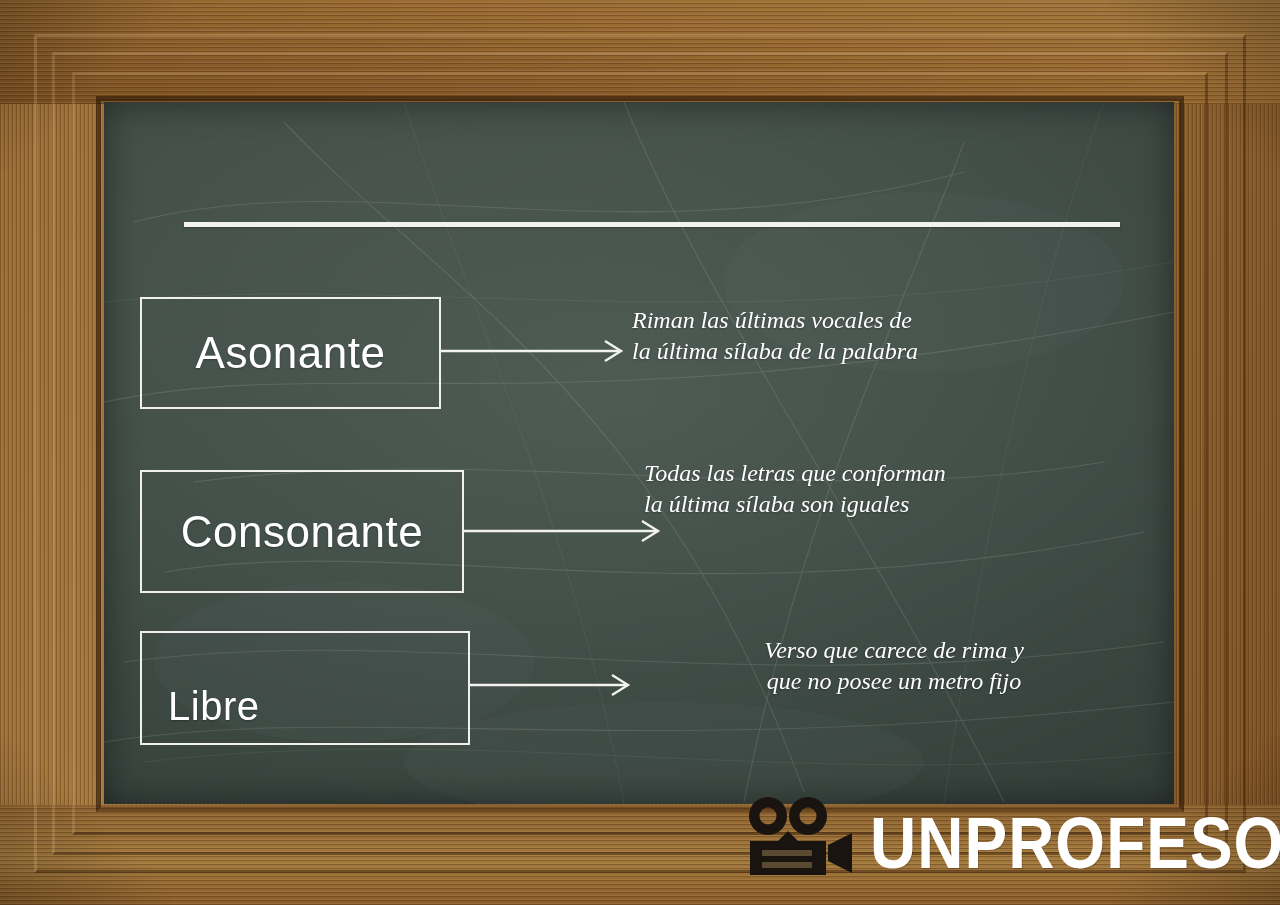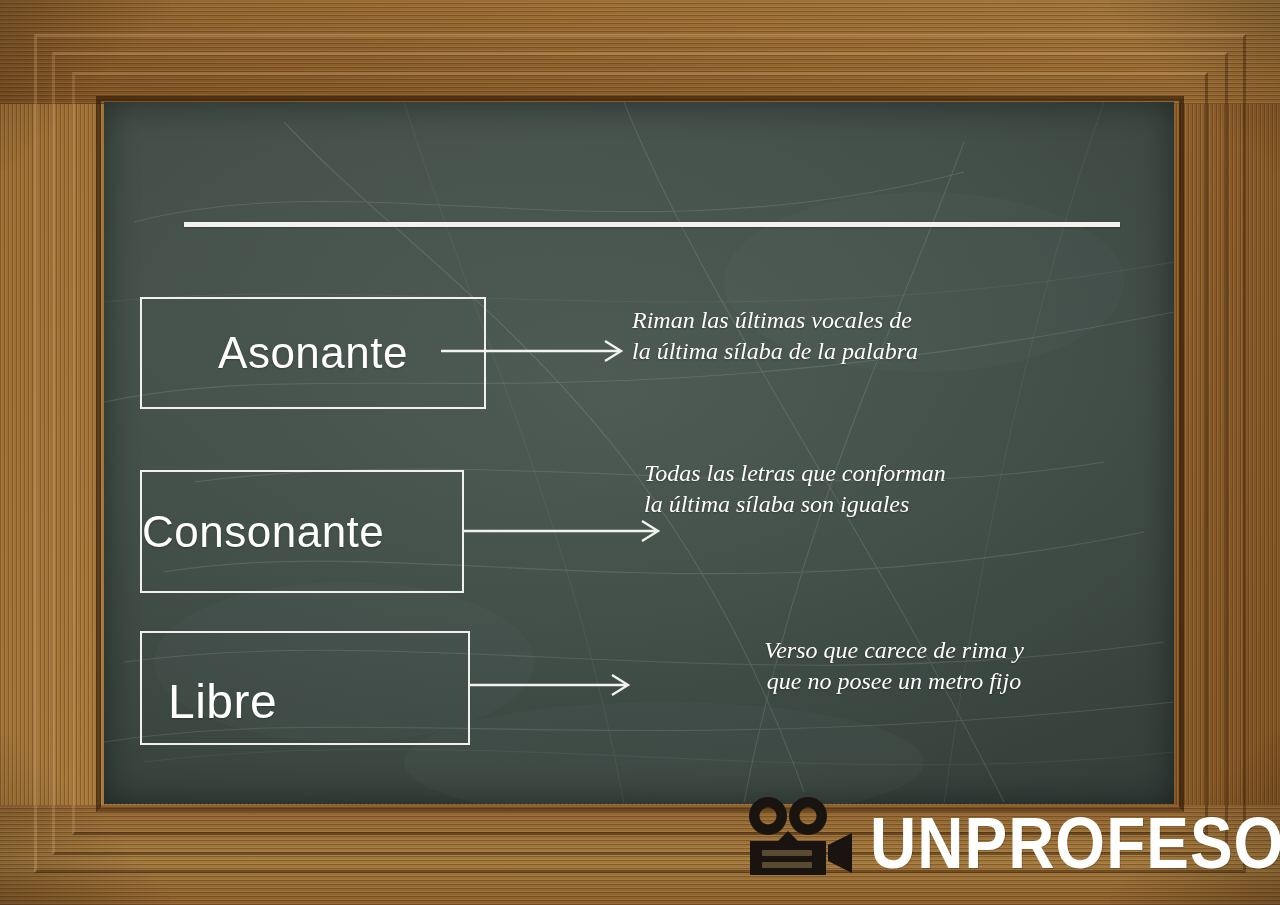--- a/index.html
+++ b/index.html
@@ -166,31 +166,32 @@
     align-items: center;
     color: #ffffff;
     font-family: "Liberation Sans", sans-serif;
     font-weight: 300;
     letter-spacing: 0.5px;
     text-shadow: 0 1px 2px rgba(0,0,0,0.28);
   }
   .term-box .term-label { display: block; }
 
   .term-box-1 {
-    left: 36px; top: 195px; width: 346px; height: 112px;
+    left: 36px; top: 195px; width: 301px; height: 112px;
     font-size: 44px;
     justify-content: center;
   }
   .term-box-2 {
     left: 36px; top: 368px; width: 324px; height: 123px;
     font-size: 44px;
+    justify-content: center;
   }
   .term-box-3 {
     left: 36px; top: 529px; width: 330px; height: 114px;
-    font-size: 48px;
+    font-size: 40px;
     justify-content: flex-start;
     align-items: flex-end;
     padding: 0 0 14px 26px;
   }
 
   
   .arrow-svg {
     position: absolute;
     overflow: visible;
     pointer-events: none;

